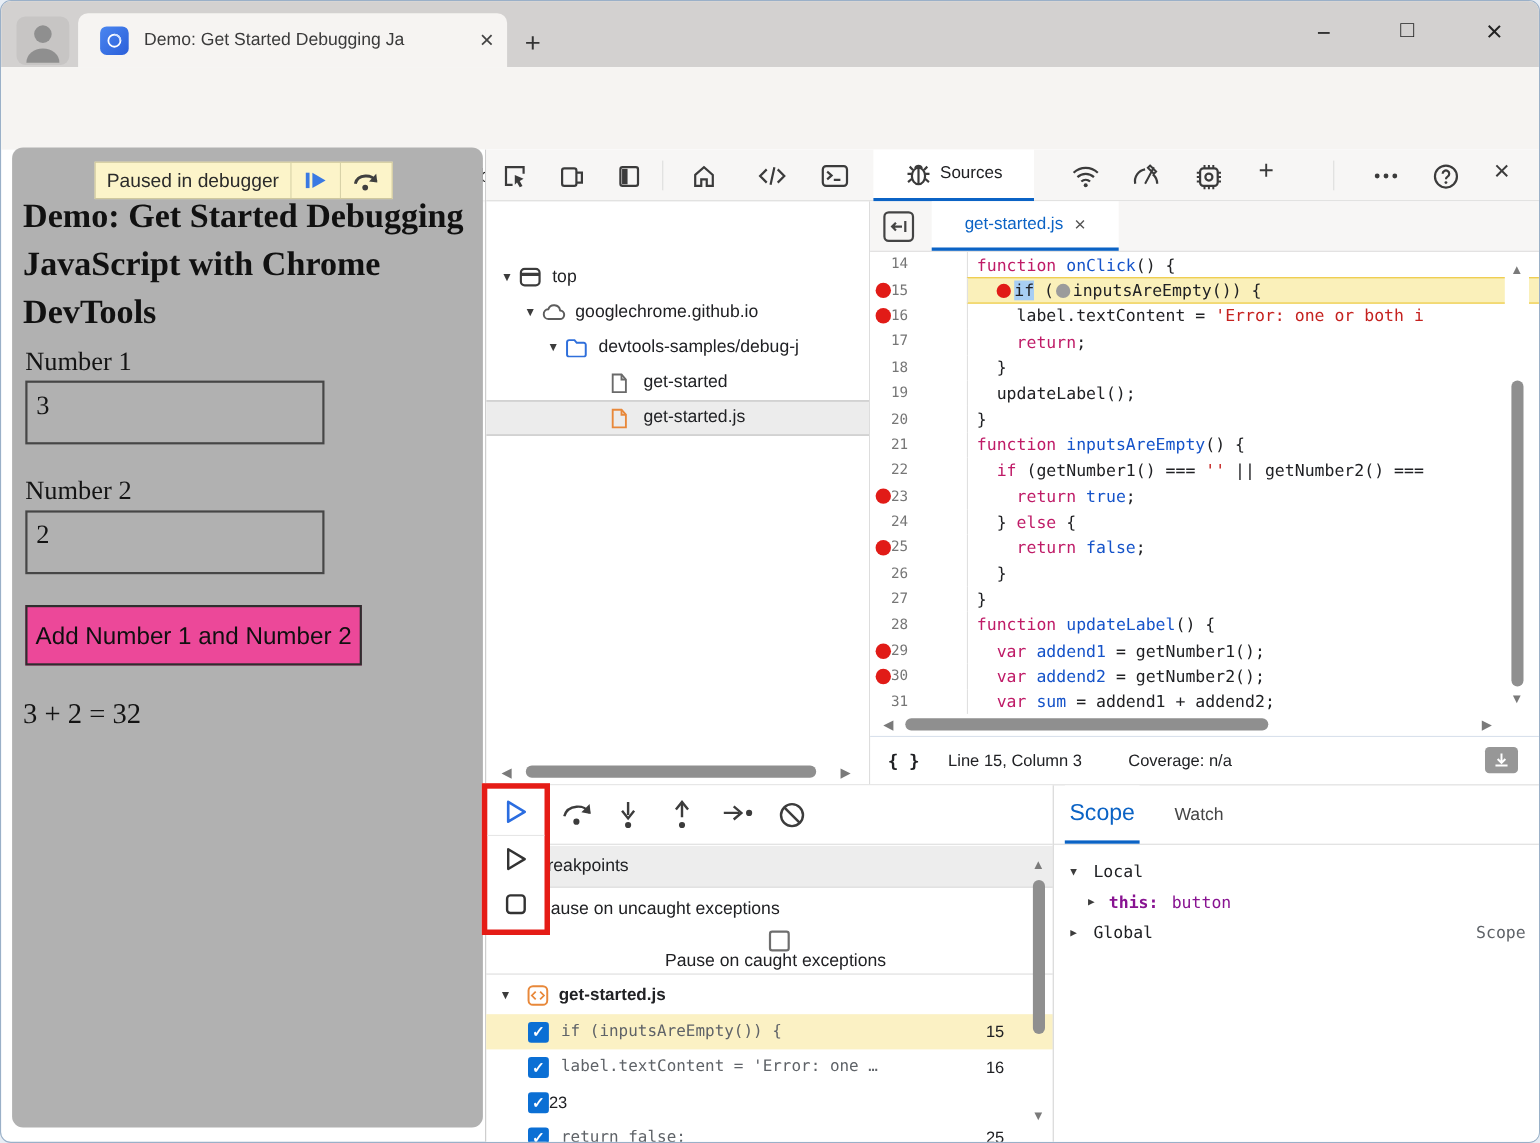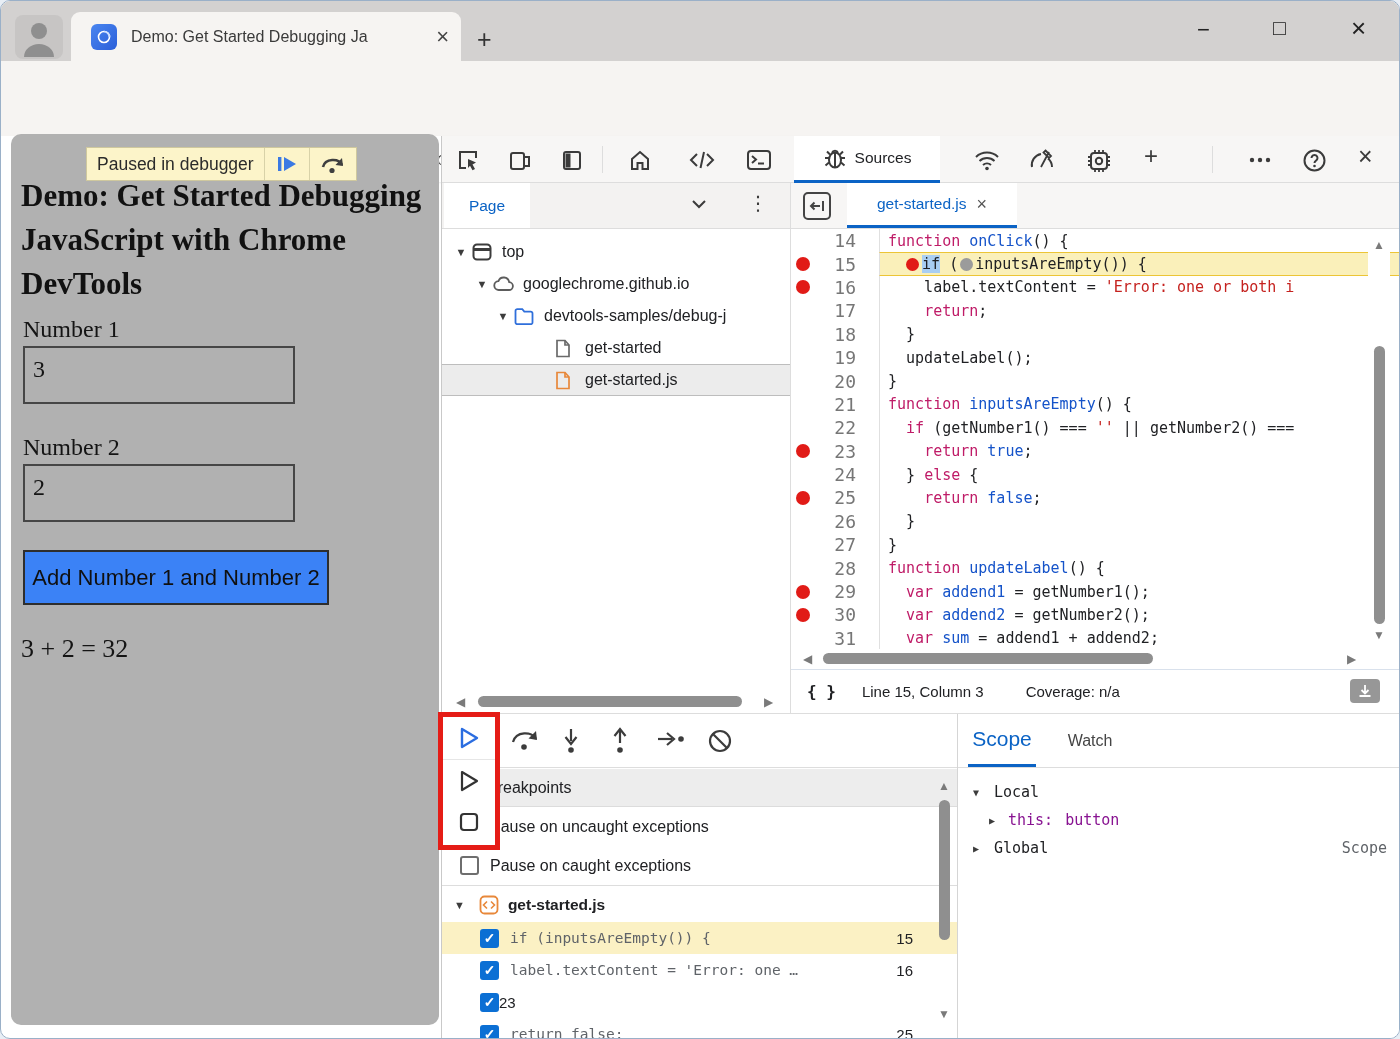--- a/index.html
+++ b/index.html
@@ -42,21 +42,21 @@
   #paused-banner .cell{display:flex;align-items:center;padding:0 10px;}
   #paused-banner .cell+.cell{border-left:1px solid #d8d2a8;}
   #paused-text{font-size:17.5px;color:#2b2b2b;}
   #page-title{left:10px;top:40px;width:410px;font-family:"Liberation Serif",serif;font-weight:bold;
               font-size:31px;line-height:44px;color:#111;}
   .pg-label{font-family:"Liberation Serif",serif;font-size:24px;color:#141414;}
   .pg-input{width:272px;height:58px;background:transparent;border:2px solid #464646;
             font-family:"Liberation Serif",serif;font-size:24px;color:#141414;padding:2px 8px 14px 8px;display:flex;align-items:center;}
   #num1-label{left:12px;top:182px;} #num1-input{left:12px;top:212px;}
   #num2-label{left:12px;top:300px;} #num2-input{left:12px;top:330px;}
-  #add-btn{left:12px;top:416px;width:306px;height:55px;background:#3b82f6;border:2px solid #2e2e2e;
+  #add-btn{left:12px;top:416px;width:306px;height:55px;background:#ec4899;border:2px solid #2e2e2e;
            font-size:22px;color:#101010;display:flex;align-items:center;justify-content:center;}
   #result-text{left:10px;top:500px;font-family:"Liberation Serif",serif;font-size:26px;color:#141414;}
   
   #devtools{left:440px;top:135px;width:960px;height:904px;background:#fff;border-left:1px solid #c9c9c9;}
   #dt-toolbar{left:0;top:0;width:960px;height:47px;background:#f7f6f5;border-bottom:1px solid #ddd;}
   .dt-ic{position:absolute;top:12px;color:#3b3b3b;}
   .vdiv{position:absolute;background:#ddd;width:1px;}
   #sources-tab{position:absolute;left:352px;top:0;width:146px;height:47px;background:#fff;
                display:flex;align-items:center;justify-content:center;gap:8px;border-bottom:3px solid #0b63c5;}
   #sources-label{font-size:15.5px;color:#202124;}
@@ -81,21 +81,21 @@
               display:flex;align-items:center;justify-content:center;}
   #file-tab{position:absolute;left:56px;top:0;width:170px;height:45px;background:#fff;display:flex;
             align-items:center;justify-content:center;gap:10px;border-bottom:3px solid #0b63c5;}
   #file-tab-label{font-size:15.5px;color:#0b63c5;}
   #file-tab-close{font-size:18px;color:#555;}
   #code-area{left:349px;top:93px;width:611px;height:420px;overflow:hidden;background:#fff;}
   .code-row{display:flex;height:23.4px;align-items:center;}
   .gut{width:88px;flex:none;display:flex;align-items:center;height:100%;}
   .gdot{width:14px;height:14px;border-radius:50%;margin-left:5px;flex:none;}
   .gdot.on{background:#e11b17;}
-  .lnum{width:46px;text-align:right;font-family:"DejaVu Sans Mono",monospace;font-size:18px;color:#767676;flex:none;}
+  .lnum{width:46px;text-align:left;font-family:"DejaVu Sans Mono",monospace;font-size:13px;color:#767676;flex:none;}
   .lcode{flex:1;height:100%;display:flex;align-items:center;font-family:"DejaVu Sans Mono",monospace;
          font-size:15px;white-space:pre;border-left:1px solid #e0e0e0;padding-left:8px;overflow:hidden;}
   .lcode.hl{background:#faf0ba;border-top:1.5px solid #ecc536;border-bottom:1.5px solid #ecc536;}
   .c-kw{color:#bf1b67;} .c-fn{color:#1553c9;} .c-id{color:#1553c9;} .c-str{color:#c5221f;} .c-pl{color:#202124;}
   .c-sel{background:#a8cef3;}
   .idot-red{width:13px;height:13px;border-radius:50%;background:#e11b17;margin-right:3px;flex:none;}
   .idot-gray{width:13px;height:13px;border-radius:50%;background:#9b9b9b;margin:0 2px;flex:none;}
   #code-vscroll{left:926px;top:95px;width:22px;height:418px;background:#fff;}
   #code-hscroll{left:349px;top:513px;width:611px;height:20px;background:#fff;}
   #status-bar{left:349px;top:533px;width:611px;height:44px;border-top:1px solid #d9e1ec;display:flex;align-items:center;}
@@ -105,21 +105,21 @@
   #dl-btn{position:absolute;right:22px;top:9px;width:30px;height:24px;background:#979797;border-radius:4px;
           display:flex;align-items:center;justify-content:center;}
   
   #bottom-border{left:0;top:577px;width:960px;height:1px;background:#ddd;}
   #controls-row{left:0;top:578px;width:515px;height:54px;background:#fff;border-bottom:1px solid #ddd;}
   .ctl{position:absolute;top:13px;}
   #bp-header{left:0;top:633px;width:515px;height:38px;background:#ededed;border-bottom:1px solid #dcdcdc;
              display:flex;align-items:center;}
   #bp-header span{font-size:16px;margin-left:45px;}
   .exc-row{left:0;width:515px;height:36px;display:flex;align-items:center;}
-  #exc1{top:673px;} #exc2{top:710px;border-bottom:1px solid #ddd;height:40px;}
+  #exc1{top:673px;} #exc2{top:710px;border-bottom:1px solid #ddd;height:40px;flex-direction:column;}
   .cbx{width:19px;height:19px;border:2px solid #6e6e6e;border-radius:3px;background:#fff;margin-left:18px;flex:none;}
   .cbx.checked{background:#0b6fd4;border-color:#0b6fd4;color:#fff;font-size:14px;font-weight:bold;
                display:flex;align-items:center;justify-content:center;}
   .exc-row span.lbl{font-size:16px;margin-left:11px;}
   #bp-group{left:0;top:752px;width:515px;height:34px;display:flex;align-items:center;}
   #bp-group .exp{font-size:11px;color:#3c3c3c;margin-left:12px;}
   #bp-group .gicon{margin-left:14px;}
   #bp-group .gname{font-size:15.5px;font-weight:bold;margin-left:9px;}
   #bp-list{left:0;top:786px;width:515px;}
   .bp-row{height:32px;display:flex;align-items:center;}
@@ -323,29 +323,20 @@
       <span class="dt-ic" style="left:860px;">
         <svg width="25" height="25" viewBox="0 0 25 25">
             <circle cx="12.5" cy="12.5" r="10" fill="none" stroke="#3b3b3b" stroke-width="2"></circle>
             <path d="M9.5 10 a3 3 0 1 1 4.5 2.6 c-1 .6-1.5 1.2-1.5 2.4" fill="none" stroke="#3b3b3b" stroke-width="2"></path>
             <circle cx="12.5" cy="18" r="1.3" fill="#3b3b3b"></circle>
           </svg>
       </span>
       <span class="dt-ic glyph-btn" style="left:916px;top:8px;font-size:25px;">×</span>
     </div>
 
-    <div class="abs" id="nav-tabrow">
-      <div id="page-tab">Page</div>
-      <span class="abs" id="nav-chevron">
-        <svg width="18" height="14" viewBox="0 0 18 14">
-            <path d="M3 4 L9 10 L15 4" fill="none" stroke="#3b3b3b" stroke-width="2"></path>
-          </svg>
-      </span>
-      <span class="abs glyph-btn" id="nav-kebab">⋮</span>
-    </div>
     <div class="abs vdiv" id="nav-divider"></div>
     <div class="abs" id="file-tree">
         <div class="tree-row" style="padding-left: 10px;">
           <span class="exp">▼</span>
           <span class="ticon">
             <svg width="20" height="18" viewBox="0 0 20 18">
               <rect x="1.5" y="1.5" width="17" height="15" rx="3.5" fill="none" stroke="#3c3c3c" stroke-width="2"></rect>
               <path d="M1.5 6.5 H18.5" stroke="#3c3c3c" stroke-width="3"></path>
             </svg>
           </span>
@@ -648,21 +639,21 @@
       <div id="scope-tabs">
         <div id="scope-tab">Scope</div>
         <div id="watch-tab">Watch</div>
       </div>
       <div class="scope-row" style="top:64px;">
         <span class="exp" style="margin-left:10px;">▼</span>
         <span style="margin-left:10px;">Local</span>
       </div>
       <div class="scope-row" style="top:92px;">
         <span class="exp" style="margin-left:26px;">▶</span>
-        <span class="purple" style="margin-left:8px;">this:</span>
+        <span class="purple" style="margin-left:8px;font-weight:bold;">this:</span>
         <span class="purple" style="margin-left:12px;">button</span>
       </div>
       <div class="scope-row" style="top:120px;">
         <span class="exp" style="margin-left:10px;">▶</span>
         <span style="margin-left:10px;">Global</span>
         <span id="scope-global-val">Scope</span>
       </div>
     </div>
 
     <div class="abs" id="annotation">

